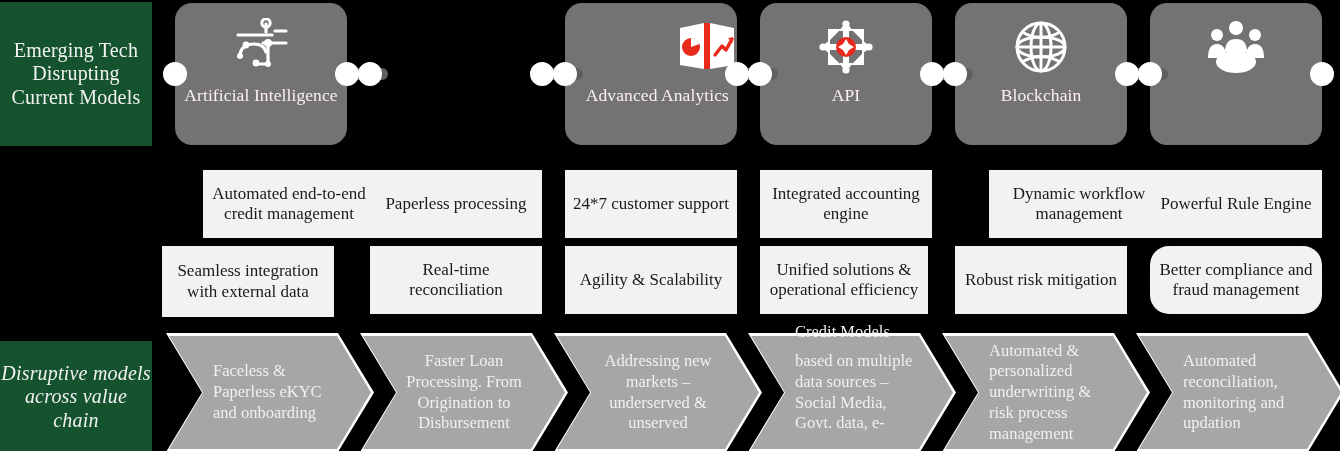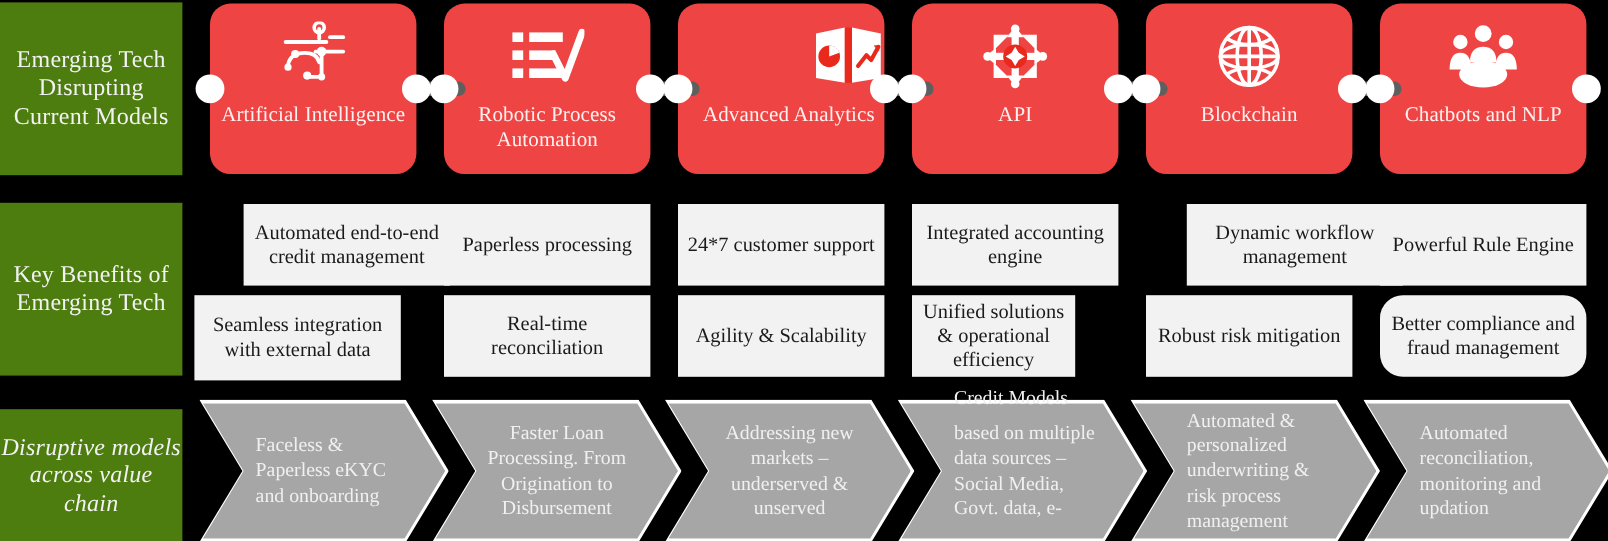--- a/index.html
+++ b/index.html
@@ -5,33 +5,33 @@
   html,body{margin:0;padding:0;}
   body{
     width:1340px;height:451px;background:#000;
     font-family:"Liberation Serif","DejaVu Serif",serif;
     overflow:hidden;position:relative;
   }
   .stage{position:absolute;left:0;top:0;width:1340px;height:451px;}
 
   
   .rowlabel{
-    position:absolute;left:0;background:#4d7c0f;color:#f2f2f2;
+    position:absolute;left:0;background:#14532d;color:#f2f2f2;
     display:flex;align-items:center;justify-content:center;text-align:center;
     line-height:1.16;font-weight:400;letter-spacing:.2px;
   }
   #label-row1{top:2px;height:144px;width:152px;font-size:20px;}
   #label-row2{top:169px;height:144px;width:152px;font-size:20px;}
   #label-row3{top:341px;height:112px;width:152px;font-size:20px;font-style:italic;}
 
   
   .tech-row{position:absolute;left:0;top:0;width:1340px;height:148px;}
   .tech-tile{
     position:absolute;top:3px;height:142px;width:172px;
-    background:#ef4444;border-radius:17px;
+    background:#737373;border-radius:17px;
     display:flex;flex-direction:column;align-items:center;
     box-sizing:border-box;padding-top:14px;
   }
   .tech-icon{height:60px;display:flex;align-items:center;justify-content:center;}
   .tech-icon svg{display:block;}
   .tech-label{
     margin-top:8px;color:#fdf0ee;font-size:17.5px;line-height:1.2;
     text-align:center;padding:0 8px;letter-spacing:.1px;
   }
   
@@ -67,21 +67,20 @@
     position:absolute;color:#f0f0f0;font-size:16.5px;line-height:1.26;
     white-space:nowrap;z-index:5;
   }
 </style>
 </head>
 <body>
 
 <div class="stage">
 
   <div class="rowlabel" id="label-row1">Emerging Tech Disrupting Current Models</div>
-  <div class="rowlabel" id="label-row2">Key Benefits of Emerging Tech</div>
   <div class="rowlabel" id="label-row3">Disruptive models across value chain</div>
 
   <div class="tech-row">
 
     <div class="connector" style="left:340px;width:48px;"></div>
     <div class="connector" style="left:535px;width:48px;"></div>
     <div class="connector" style="left:730px;width:48px;"></div>
     <div class="connector" style="left:925px;width:48px;"></div>
     <div class="connector" style="left:1120px;width:48px;"></div>
 
@@ -103,34 +102,20 @@
           <circle cx="26" cy="45" r="3.4" fill="#fff"></circle>
           <circle cx="10" cy="38" r="3" fill="#fff"></circle>
           <circle cx="38" cy="46" r="3" fill="#fff"></circle>
         </svg>
       </div>
       <div class="tech-label">Artificial Intelligence</div>
     </div>
     <div class="knob" style="left:163px;"></div>
     <div class="knob" style="left:335px;"></div>
 
-    <div class="tech-tile" style="left:370px;">
-      <div class="tech-icon">
-        <svg width="62" height="52" viewBox="0 0 62 52" fill="none">
-          <rect x="2" y="6" width="9" height="8" fill="#fff"></rect>
-          <rect x="2" y="21" width="9" height="8" fill="#fff"></rect>
-          <rect x="2" y="36" width="9" height="8" fill="#fff"></rect>
-          <rect x="16" y="6" width="28" height="8" fill="#fff"></rect>
-          <rect x="16" y="21" width="22" height="8" fill="#fff"></rect>
-          <rect x="16" y="36" width="28" height="8" fill="#fff"></rect>
-          <path d="M36 24 L46 44 L60 6" stroke="#fff" stroke-width="6" fill="none" stroke-linecap="round" stroke-linejoin="round"></path>
-        </svg>
-      </div>
-      <div class="tech-label">Robotic Process Automation</div>
-    </div>
     <div class="knob" style="left:358px;"></div>
     <div class="knob" style="left:530px;"></div>
 
     <div class="tech-tile" style="left:565px;align-items:flex-end;">
       <div class="tech-icon">
         <svg width="60" height="56" viewBox="0 0 60 56" fill="none">
           <path d="M3 9 L27 4 L27 50 L3 46 Z" fill="#fff"></path>
           <path d="M33 4 L57 9 L57 46 L33 50 Z" fill="#fff"></path>
           <path d="M27 4 L33 4 L33 50 L27 50 Z" fill="#e8291c"></path>
           <circle cx="14" cy="28" r="9" fill="#e8291c"></circle>
@@ -199,39 +184,38 @@
             <circle cx="12" cy="15" r="6"></circle>
             <circle cx="50" cy="15" r="6"></circle>
             <path d="M3 38 q0 -14 9 -14 q9 0 9 14 Z"></path>
             <path d="M41 38 q0 -14 9 -14 q9 0 9 14 Z"></path>
             <path d="M20 32 q0 -13 11 -13 q11 0 11 13 Z"></path>
             <ellipse cx="31" cy="42" rx="20" ry="11"></ellipse>
             <path d="M11 42 q20 -22 40 0 Z"></path>
           </g>
         </svg>
       </div>
-      <div class="tech-label">Chatbots and NLP</div>
     </div>
     <div class="knob" style="left:1138px;"></div>
     <div class="knob" style="left:1310px;"></div>
   </div>
 
   <div>
 
     <div class="benefit" style="left:175px;top:170px;width:172px;height:68px;margin-left:28px;">Automated end-to-end credit management</div>
     <div class="benefit" style="left:162px;top:246px;width:172px;height:71px;">Seamless integration with external data</div>
 
     <div class="benefit" style="left:370px;top:170px;width:172px;height:68px;">Paperless processing</div>
     <div class="benefit" style="left:370px;top:246px;width:172px;height:68px;">Real-time reconciliation</div>
 
     <div class="benefit" style="left:565px;top:170px;width:172px;height:68px;">24*7 customer support</div>
     <div class="benefit" style="left:565px;top:246px;width:172px;height:68px;">Agility &amp; Scalability</div>
 
     <div class="benefit" style="left:760px;top:170px;width:172px;height:68px;">Integrated accounting engine</div>
-    <div class="benefit" style="left:760px;top:246px;width:136px;height:68px;">Unified solutions &amp; operational efficiency</div>
+    <div class="benefit" style="left:760px;top:246px;width:168px;height:68px;">Unified solutions &amp; operational efficiency</div>
 
     <div class="benefit" style="left:989px;top:170px;width:180px;height:68px;">Dynamic workflow management</div>
     <div class="benefit" style="left:955px;top:246px;width:172px;height:68px;">Robust risk mitigation</div>
 
     <div class="benefit" style="left:1150px;top:170px;width:172px;height:68px;">Powerful Rule Engine</div>
     <div class="benefit" style="left:1150px;top:246px;width:172px;height:68px;border-radius:19px;">Better compliance and fraud management</div>
   </div>
 
   <div>
 

